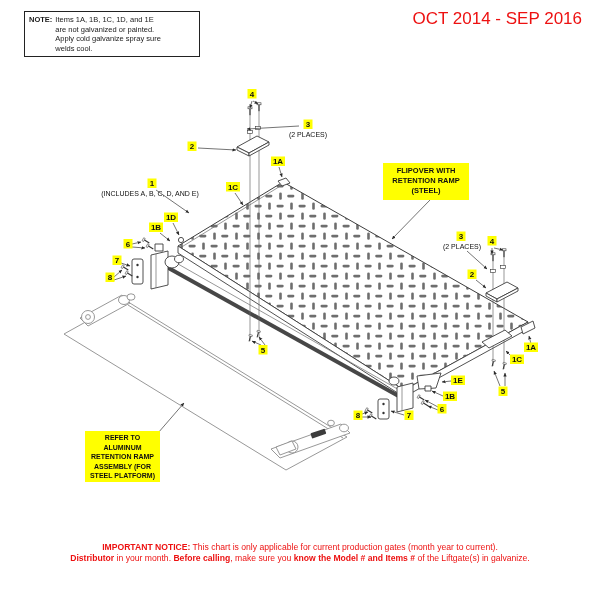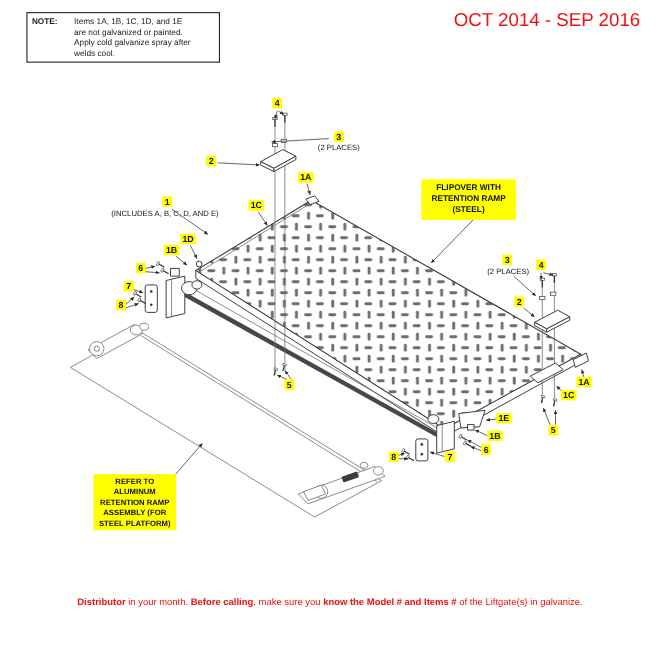--- a/index.html
+++ b/index.html
@@ -1,20 +1,20 @@
 <!DOCTYPE html>
 <html style="--red: #ed1111; --yellow: #ffff00;"><head>
 <meta charset="utf-8">
 <style>
   :root{ --red:#ed1111; --yellow:#ffff00; }
   html,body{margin:0;padding:0;}
   body{width:600px;height:600px;background:#fff;position:relative;overflow:hidden;
        font-family:"Liberation Sans",sans-serif;}
   .note-box{position:absolute;left:24px;top:11px;width:166px;border:1px solid #222;
-            background:#fff;padding:3px 4px;display:flex;gap:15px;color:#1a1a1a;
+            background:#fff;padding:3px 4px;display:flex;gap:3px;color:#1a1a1a;
             font-size:7.5px;line-height:9.6px;}
   .note-label{font-weight:bold;}
   .date-range{position:absolute;top:9px;right:18px;color:var(--red);
               font-size:17px;font-weight:normal;letter-spacing:0px;}
   svg.diagram{position:absolute;left:0;top:0;}
   .pt{fill:#fff;stroke:#3d3d3d;stroke-width:0.9;stroke-linejoin:round;}
   .ptg{fill:#fff;stroke:#8c8c8c;stroke-width:0.9;stroke-linejoin:round;}
   .thin{stroke:#6b6b6b;stroke-width:0.7;fill:none;}
   .ld{stroke:#454545;stroke-width:0.75;fill:none;marker-end:url(#arr);}
   .co{font:bold 8px "Liberation Sans",sans-serif;fill:#101010;text-anchor:middle;}
@@ -28,21 +28,21 @@
   .footer .b{font-weight:bold;}
 </style>
 </head>
 <body>
 
 <div class="note-box">
   <span class="note-label">NOTE:</span>
   <div>
     <div>Items 1A, 1B, 1C, 1D, and 1E</div>
     <div>are not galvanized or painted.</div>
-    <div>Apply cold galvanize spray after</div>
+    <div>Apply cold galvanize spray sure</div>
     <div>welds cool.</div>
   </div>
 </div>
 
 <div class="date-range">OCT 2014 - SEP 2016</div>
 
 <svg class="diagram" width="600" height="600" viewBox="0 0 600 600">
   <defs>
     <marker id="arr" viewBox="0 0 10 10" refX="8.5" refY="5" markerWidth="5.5" markerHeight="5.5" orient="auto">
       <path d="M0,1 L9,5 L0,9 Z" fill="#2b2b2b"></path>
@@ -292,14 +292,15 @@
     <rect class="ybox" x="85" y="431" width="75" height="51"></rect>
     <text class="ytext5" x="122.5" y="440">REFER TO</text>
     <text class="ytext5" x="122.5" y="449.5">ALUMINUM</text>
     <text class="ytext5" x="122.5" y="459">RETENTION RAMP</text>
     <text class="ytext5" x="122.5" y="468.5">ASSEMBLY (FOR</text>
     <text class="ytext5" x="122.5" y="478">STEEL PLATFORM)</text>
   </g>
 </svg>
 
 <div class="footer">
+  <div><span class="b">IMPORTANT NOTICE:</span><span> This chart is only applicable for current production gates (month year to current).</span></div>
   <div><span class="b">Distributor</span><span> in your month. </span><span class="b">Before calling</span><span>, make sure you </span><span class="b">know the Model # and Items #</span><span> of the Liftgate(s) in galvanize.</span></div>
 </div>
 
 </body></html>

